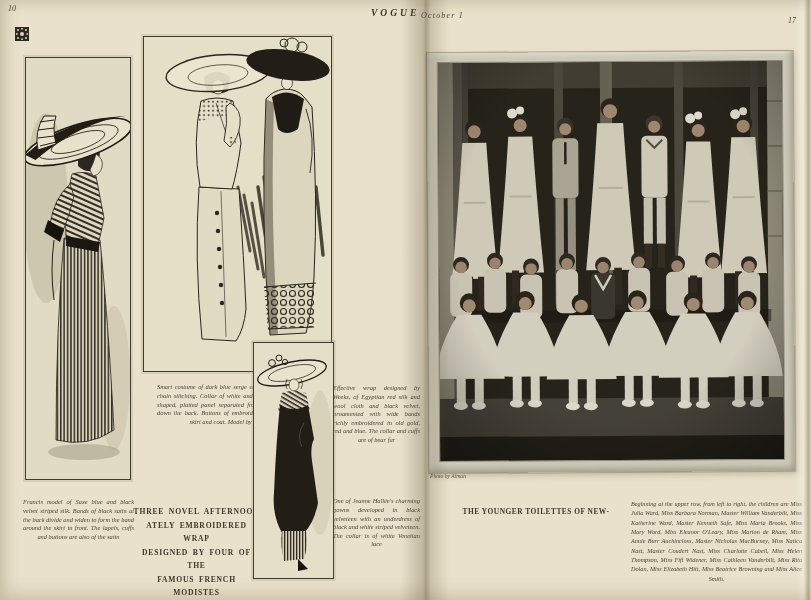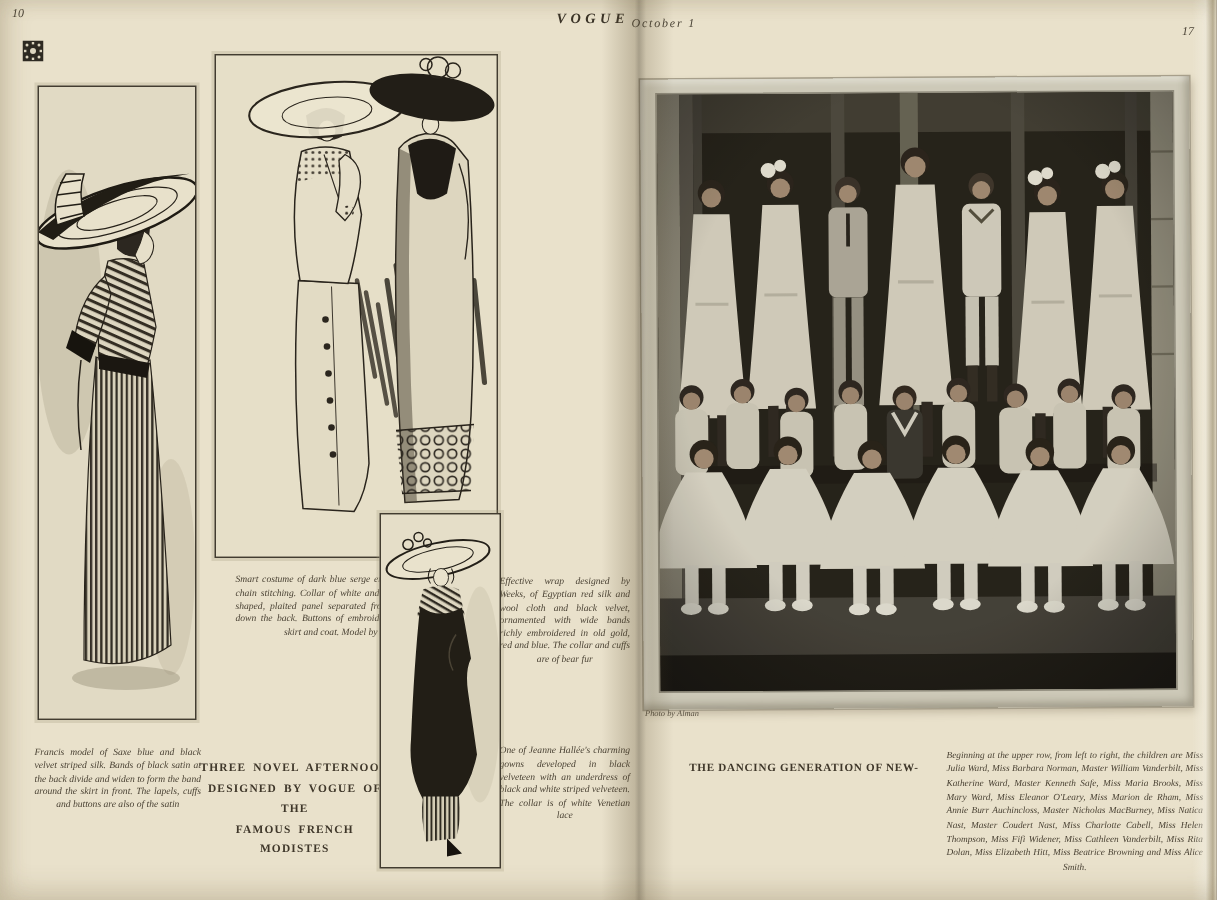--- a/index.html
+++ b/index.html
@@ -224,21 +224,22 @@
     </svg>
   </div>
 
   <p class="cap" id="cap-center">Smart costume of dark blue serge embroidered in loose chain stitching. Collar of white and black satin. A fan-shaped, plaited panel separated from the skirt, hangs down the back. Buttons of embroidered serge trim the skirt and coat. Model by Drecoll</p>
   <p class="cap" id="cap-right">Effective wrap designed by Weeks, of Egyptian red silk and wool cloth and black velvet, ornamented with wide bands richly embroidered in old gold, red and blue. The collar and cuffs are of bear fur</p>
   <p class="cap" id="cap-bl">Francis model of Saxe blue and black velvet striped silk. Bands of black satin at the back divide and widen to form the band around the skirt in front. The lapels, cuffs and buttons are also of the satin</p>
   <p class="cap" id="cap-br">One of Jeanne Hallée's charming gowns developed in black velveteen with an underdress of black and white striped velveteen. The collar is of white Venetian lace</p>
 
   <div class="headline" id="headline-left">
     <div>THREE NOVEL AFTERNOON</div>
-    <div>DESIGNED BY VOGUE OF THE</div>
+    <div>ATELY EMBROIDERED WRAP</div>
+    <div>DESIGNED BY FOUR OF THE</div>
     <div>FAMOUS FRENCH MODISTES</div>
   </div>
 
   <div class="photo-frame">
     <div class="photo">
       <svg viewBox="0 0 344 398">
         <defs>
           <radialGradient id="vig" cx="50%" cy="45%" r="78%">
             <stop offset="58%" stop-color="rgba(0,0,0,0)"></stop>
             <stop offset="100%" stop-color="rgba(0,0,0,0.38)"></stop>
@@ -351,20 +352,20 @@
 
         <rect width="344" height="398" fill="url(#vig)"></rect>
         <rect width="344" height="398" fill="#3a2f1c" opacity=".06"></rect>
       </svg>
     </div>
   </div>
 
   <span class="credit">Photo by Alman</span>
 
   <div class="headline" id="headline-right">
-    <div>THE DANCING GENERATION OF NEW-</div>
+    <div>THE YOUNGER TOILETTES OF NEW-</div>
   </div>
 
   <p class="cap" id="cap-names">Beginning at the upper row, from left to right, the children are Miss Julia Ward, Miss Barbara Norman, Master William Vanderbilt, Miss Katherine Ward, Master Kenneth Safe, Miss Maria Brooks, Miss Mary Ward, Miss Eleanor O'Leary, Miss Marion de Rham, Miss Annie Burr Auchincloss, Master Nicholas MacBurney, Miss Natica Nast, Master Coudert Nast, Miss Charlotte Cabell, Miss Helen Thompson, Miss Fifi Widener, Miss Cathleen Vanderbilt, Miss Rita Dolan, Miss Elizabeth Hitt, Miss Beatrice Browning and Miss Alice Smith.</p>
 
   <div class="gutter"></div>
   <div class="right-edge"></div>
 </div>
 
 </body></html>

